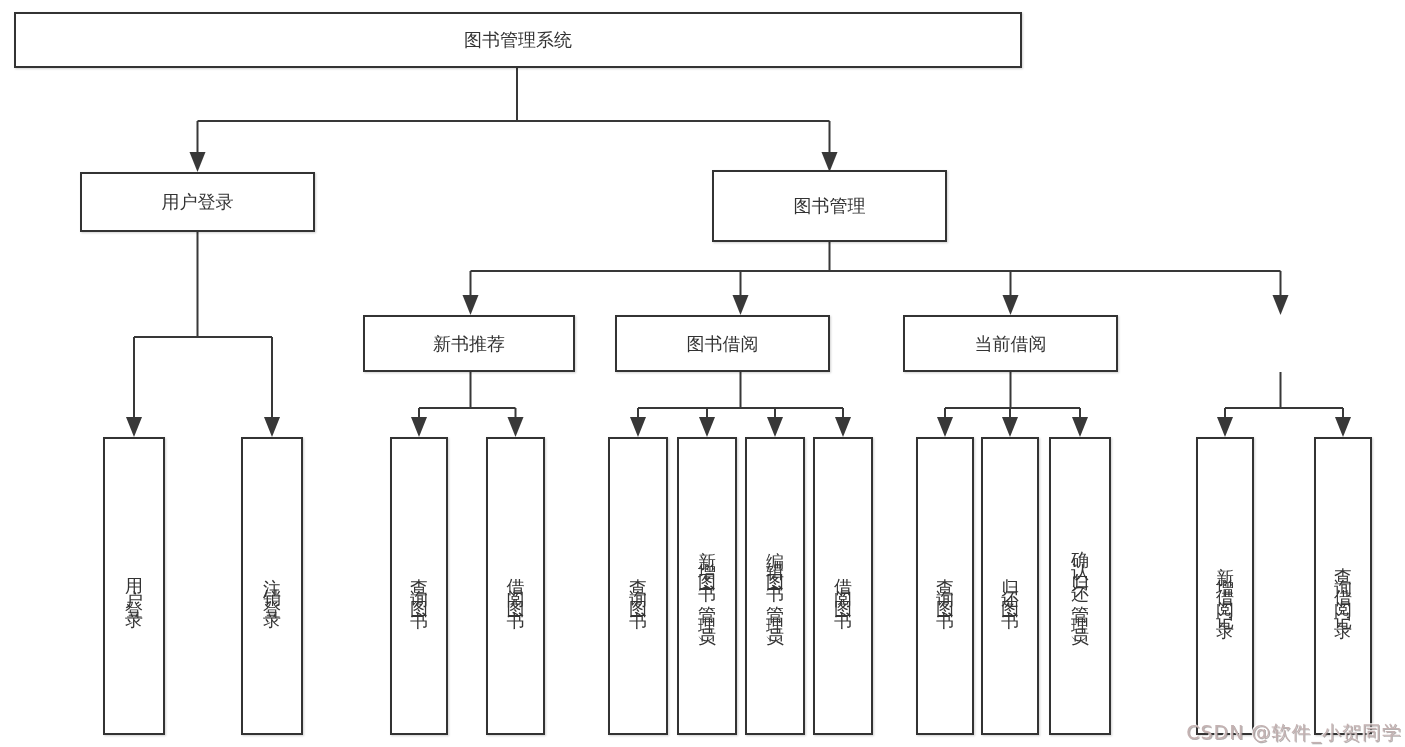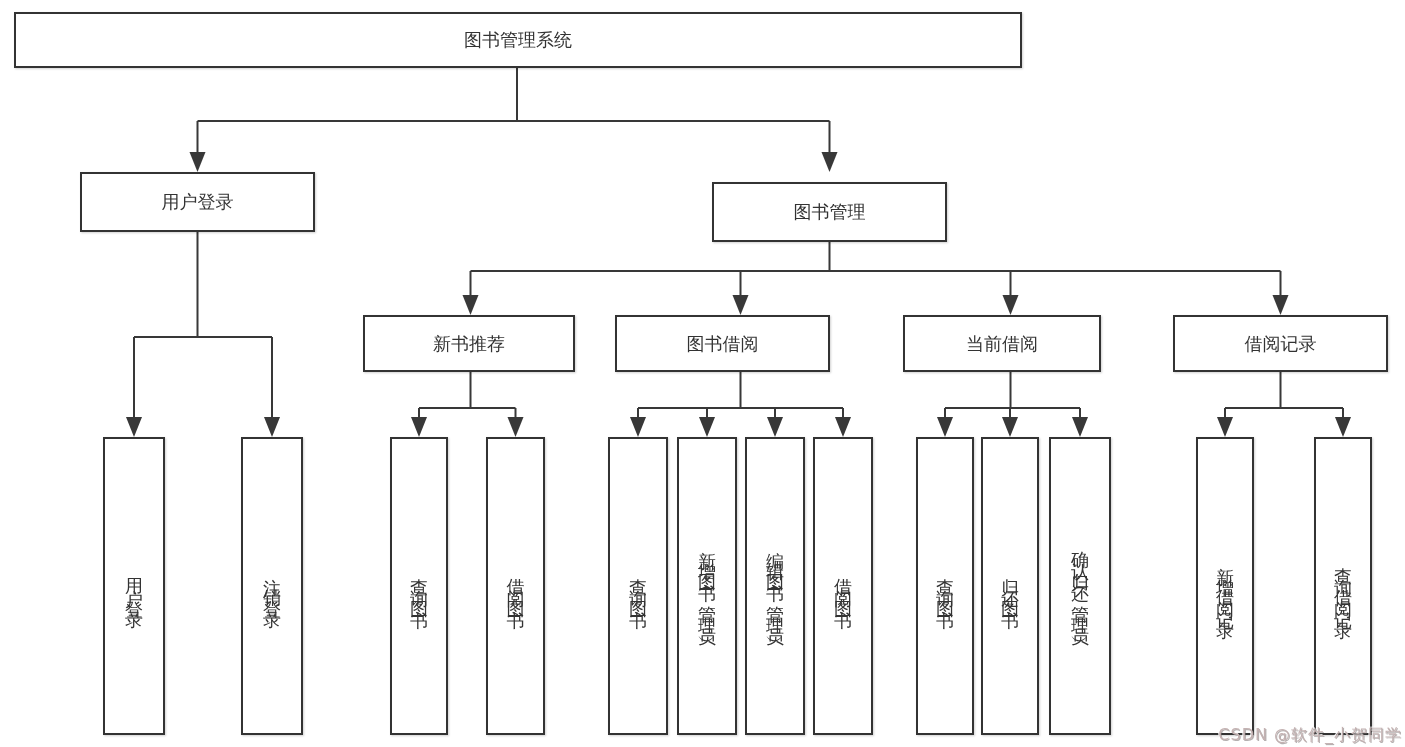--- a/index.html
+++ b/index.html
@@ -14,21 +14,21 @@
     display:flex;align-items:center;justify-content:center;
     color:var(--text,#333);font-size:18px;font-weight:400;
     box-shadow:1px 1px 2px rgba(0,0,0,0.18);
   }
   .leaf span{
     writing-mode:vertical-rl;text-orientation:mixed;
     letter-spacing:11px;line-height:1;white-space:nowrap;
   }
   .watermark{
     position:absolute;right:3px;bottom:1px;
-    font-size:16px;letter-spacing:1px;
+    font-size:19px;letter-spacing:1px;
     color:var(--watermark,#c4b2b2);
     text-shadow:1px 1px 0 rgba(120,112,112,.55),-1px -1px 0 rgba(255,255,255,.9);
   }
 </style>
 </head>
 <body>
 
 <div class="canvas">
 
   <svg class="wires" width="1405" height="747" viewBox="0 0 1405 747">
@@ -60,26 +60,25 @@
       <polygon points="1002,417 1018,417 1010,437"></polygon>
       <polygon points="1072,417 1088,417 1080,437"></polygon>
       <polygon points="1217,417 1233,417 1225,437"></polygon>
       <polygon points="1335,417 1351,417 1343,437"></polygon>
     </g>
   </svg>
 
   <div class="box" style="left:14px;top:12px;width:1008px;height:56px">图书管理系统</div>
 
   <div class="box" style="left:80px;top:172px;width:235px;height:60px">用户登录</div>
-  <div class="box" style="left:712px;top:182px;width:235px;height:60px">图书管理</div>
+  <div class="box" style="left:712px;top:170px;width:235px;height:72px">图书管理</div>
 
   <div class="box" style="left:363px;top:315px;width:212px;height:57px">新书推荐</div>
   <div class="box" style="left:615px;top:315px;width:215px;height:57px">图书借阅</div>
-  <div class="box" style="left:903px;top:315px;width:198px;height:57px">当前借阅</div>
-  <div class="box" style="left:1173px;top:315px;width:215px;height:57px">借阅记录</div>
+  <div class="box" style="left:903px;top:315px;width:215px;height:57px">当前借阅</div>
 
   <div class="box leaf" style="left:103px;top:437px;width:62px;height:298px">
     <span>用户登录</span>
   </div>
   <div class="box leaf" style="left:241px;top:437px;width:62px;height:298px">
     <span>注销登录</span>
   </div>
 
   <div class="box leaf" style="left:390px;top:437px;width:58px;height:298px">
     <span>查询图书</span>

